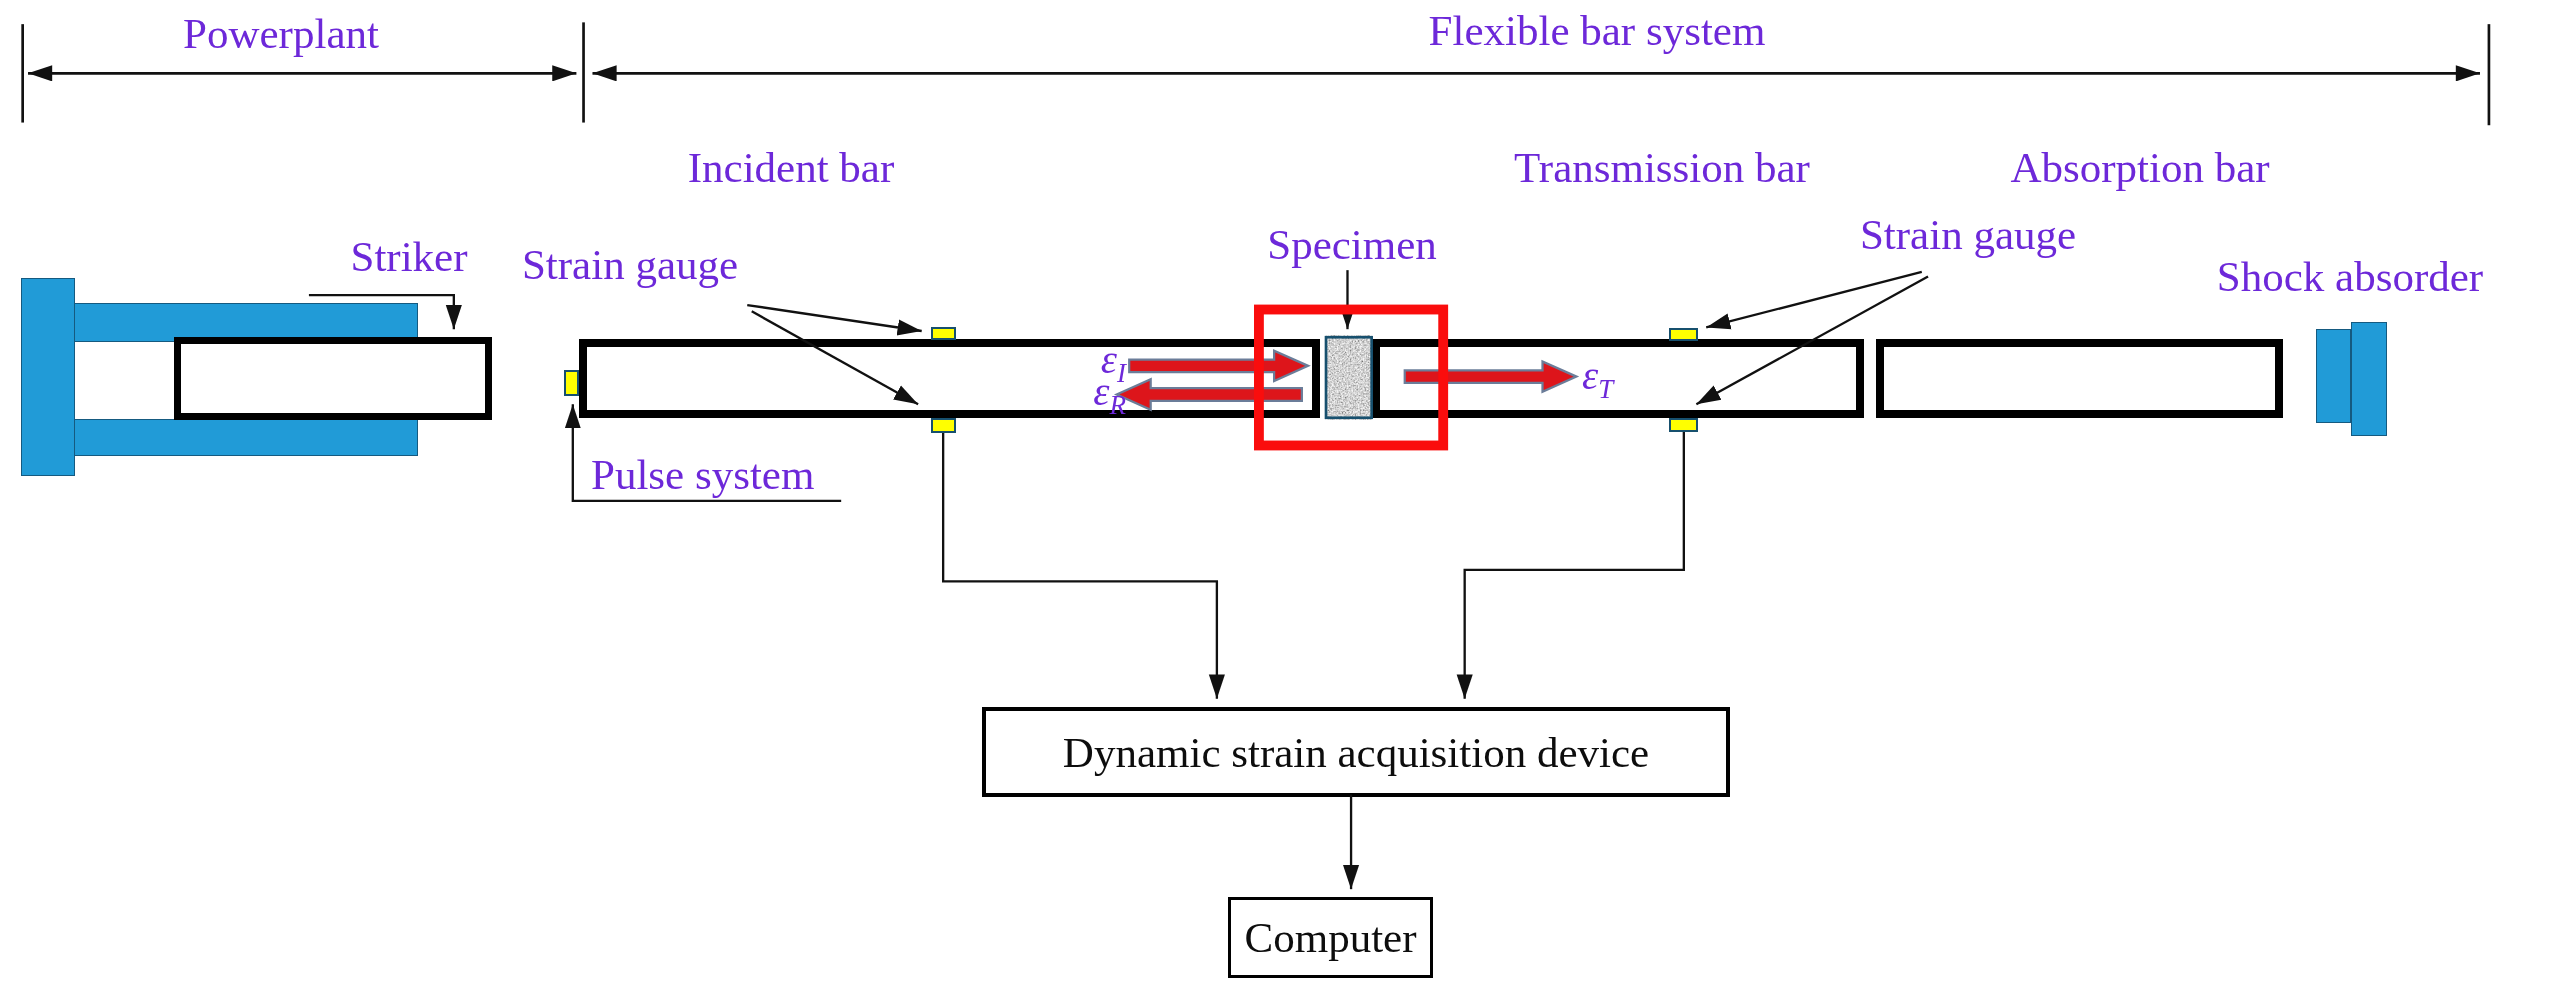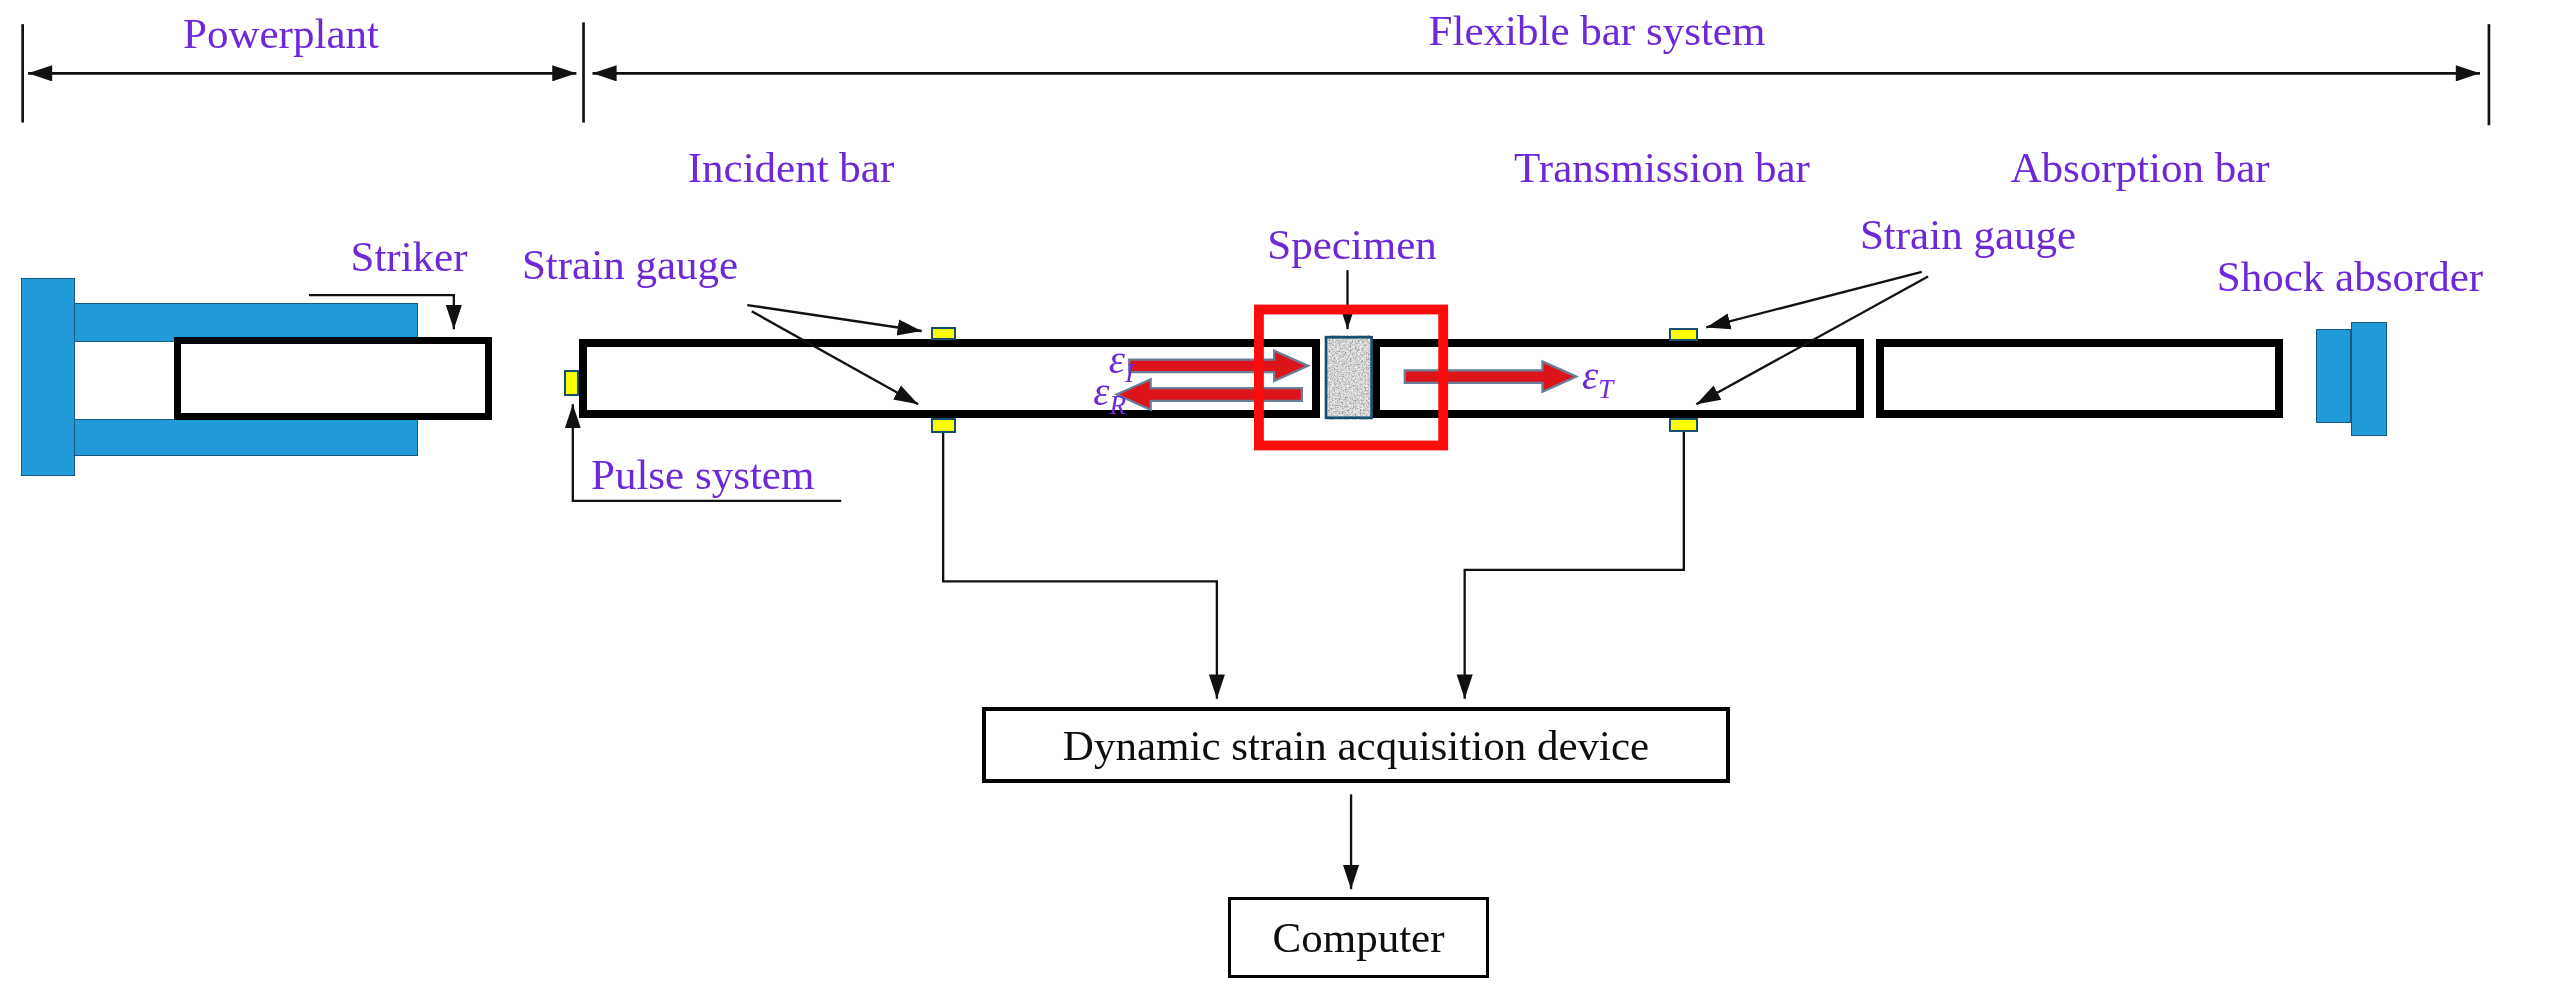--- a/index.html
+++ b/index.html
@@ -35,24 +35,24 @@
 
   <div class="shape blue" style="left:2316px;top:329px;width:35px;height:94px;z-index:2;"></div>
   <div class="shape blue" style="left:2351px;top:322px;width:36px;height:114px;z-index:2;"></div>
 
   <div class="shape gauge" style="left:564px;top:370px;width:15px;height:26px;"></div>
   <div class="shape gauge" style="left:931px;top:327px;width:25px;height:13.4px;"></div>
   <div class="shape gauge" style="left:931px;top:418px;width:25px;height:15px;"></div>
   <div class="shape gauge" style="left:1669px;top:328px;width:29px;height:12.5px;"></div>
   <div class="shape gauge" style="left:1669px;top:418px;width:29px;height:14.3px;"></div>
 
-  <div class="fbox" style="left:982px;top:707px;width:748px;height:76px;font-family:Liberation Serif, serif;">
+  <div class="fbox" style="left:982px;top:707px;width:748px;height:90px;font-family:Liberation Serif, serif;">
     <span>Dynamic strain acquisition device</span>
   </div>
-  <div class="fbox" style="left:1228px;top:897px;width:261px;height:81px;border-width:3.6px;">
+  <div class="fbox" style="left:1228px;top:897px;width:205px;height:81px;border-width:3.6px;">
     <span>Computer</span>
   </div>
 
   <svg class="overlay" width="2576" height="1001" viewBox="0 0 2879 1119">
     <defs>
       <marker id="dimAh" viewBox="0 0 12 8" refX="12" refY="4" markerWidth="36" markerHeight="18" orient="auto-start-reverse" markerUnits="userSpaceOnUse">
         <path d="M0,0 L12,4 L0,8 z" fill="#111111"></path>
       </marker>
       <marker id="leadAh" viewBox="0 0 12 8" refX="12" refY="4" markerWidth="27" markerHeight="21" orient="auto-start-reverse" markerUnits="userSpaceOnUse">
         <path d="M0,0 L12,4 L0,8 z" fill="#111111"></path>
@@ -111,21 +111,21 @@
   <div class="lbl ctr" style="left:409px;top:234px;">Striker</div>
   <div class="lbl ctr" style="left:630px;top:242px;">Strain gauge</div>
   <div class="lbl ctr" style="left:791px;top:145px;font-family:Liberation Serif, serif;">Incident bar</div>
   <div class="lbl ctr" style="left:1352px;top:222px;">Specimen</div>
   <div class="lbl ctr" style="left:1642px;top:145px;margin-left:20px;">Transmission bar</div>
   <div class="lbl ctr" style="left:1968px;top:212px;">Strain gauge</div>
   <div class="lbl ctr" style="left:2140px;top:145px;">Absorption bar</div>
   <div class="lbl ctr" style="left:2350px;top:254px;">Shock absorder</div>
   <div class="lbl" style="left:591px;top:452px;">Pulse system</div>
 
-  <div class="lbl eps rgt" style="left:1126px;top:338px;margin-left:8px;">
+  <div class="lbl eps rgt" style="left:1126px;top:338px;">
     <span>ε</span><sub>I</sub>
   </div>
   <div class="lbl eps rgt" style="left:1126px;top:370px;">
     <span>ε</span><sub>R</sub>
   </div>
   <div class="lbl eps" style="left:1582px;top:354px;">
     <span>ε</span><sub>T</sub>
   </div>
 
 </div>

